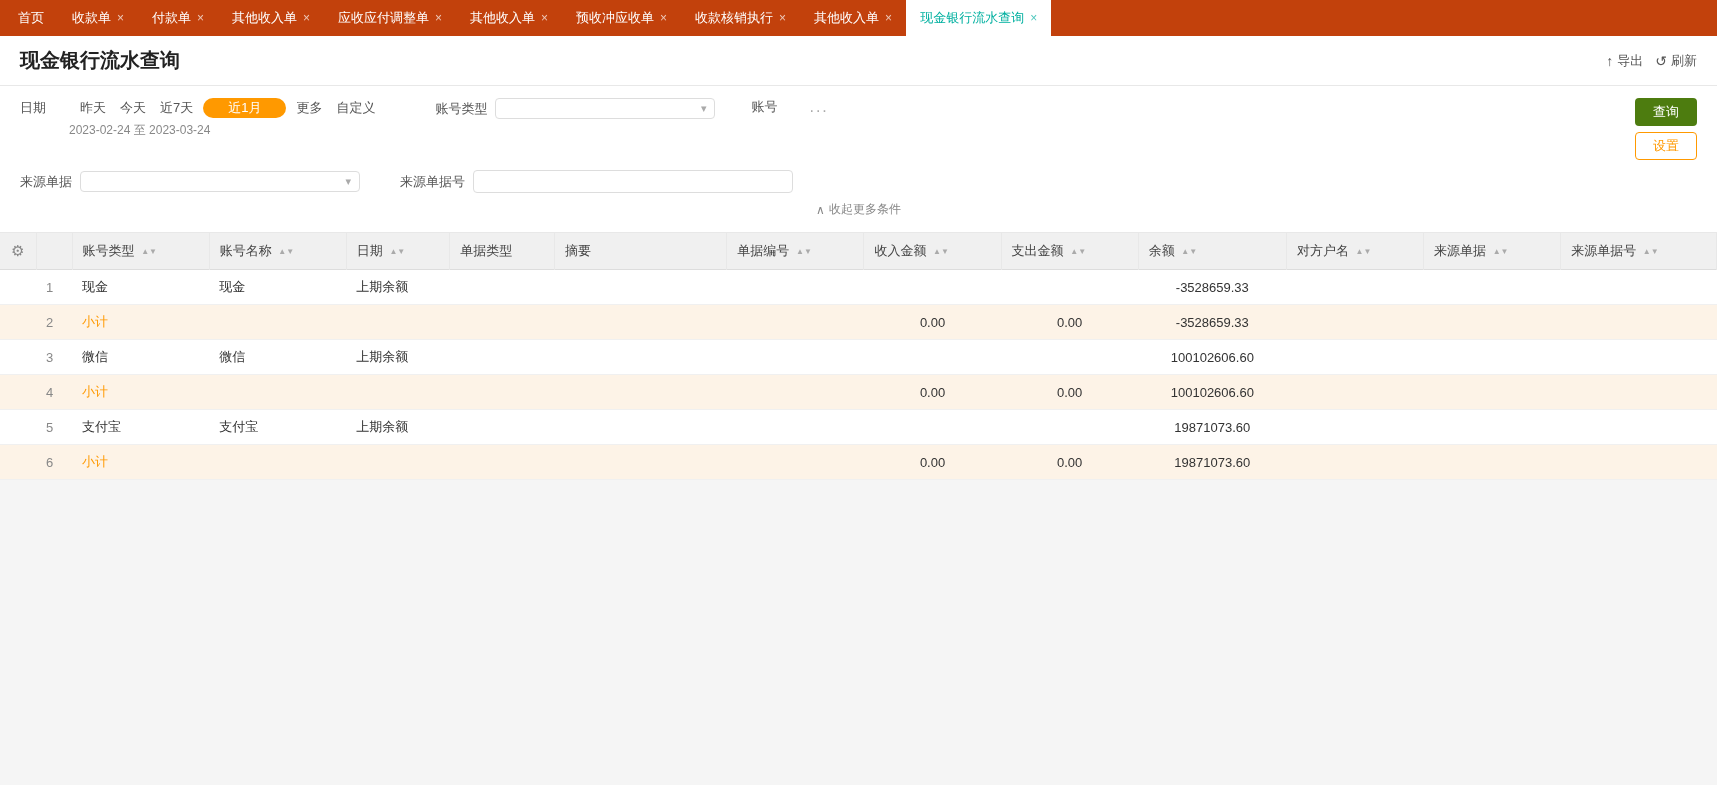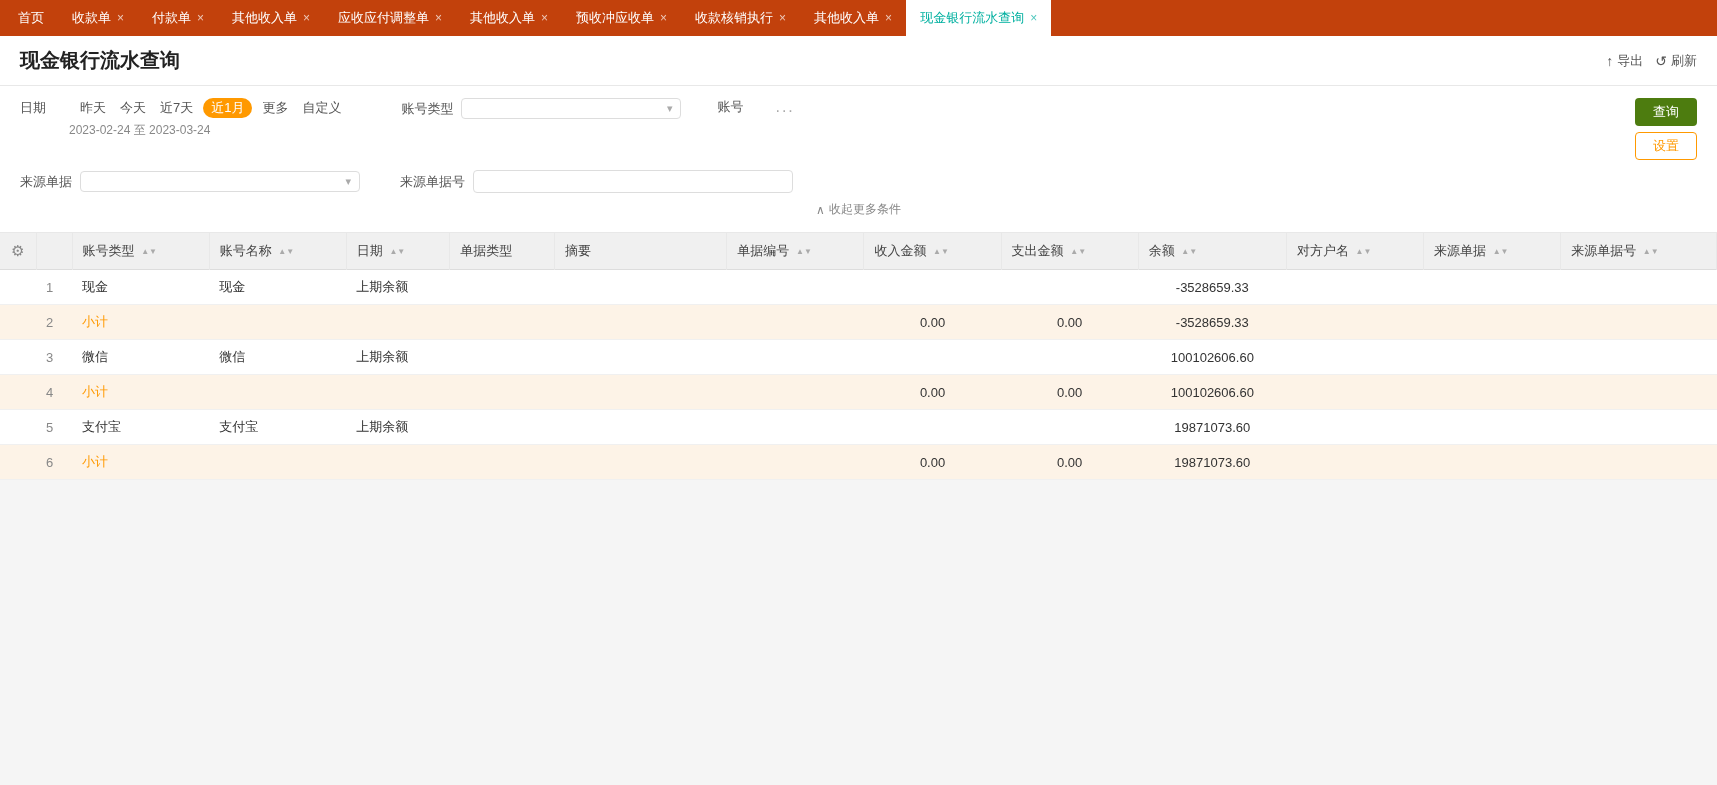--- a/index.html
+++ b/index.html
@@ -100,21 +100,21 @@
       color: #555;
     }
     .date-shortcut {
       cursor: pointer;
       padding: 1px 4px;
     }
     .date-shortcut.active {
       background: #f90;
       color: #fff;
       border-radius: 10px;
-      padding: 1px 8px;
+      padding: 1px 25px;
     }
     .date-range-text {
       font-size: 12px;
       color: #888;
       margin-left: 7px;
     }
     .filter-select {
       display: flex;
       align-items: center;
       border: 1px solid #ddd;

